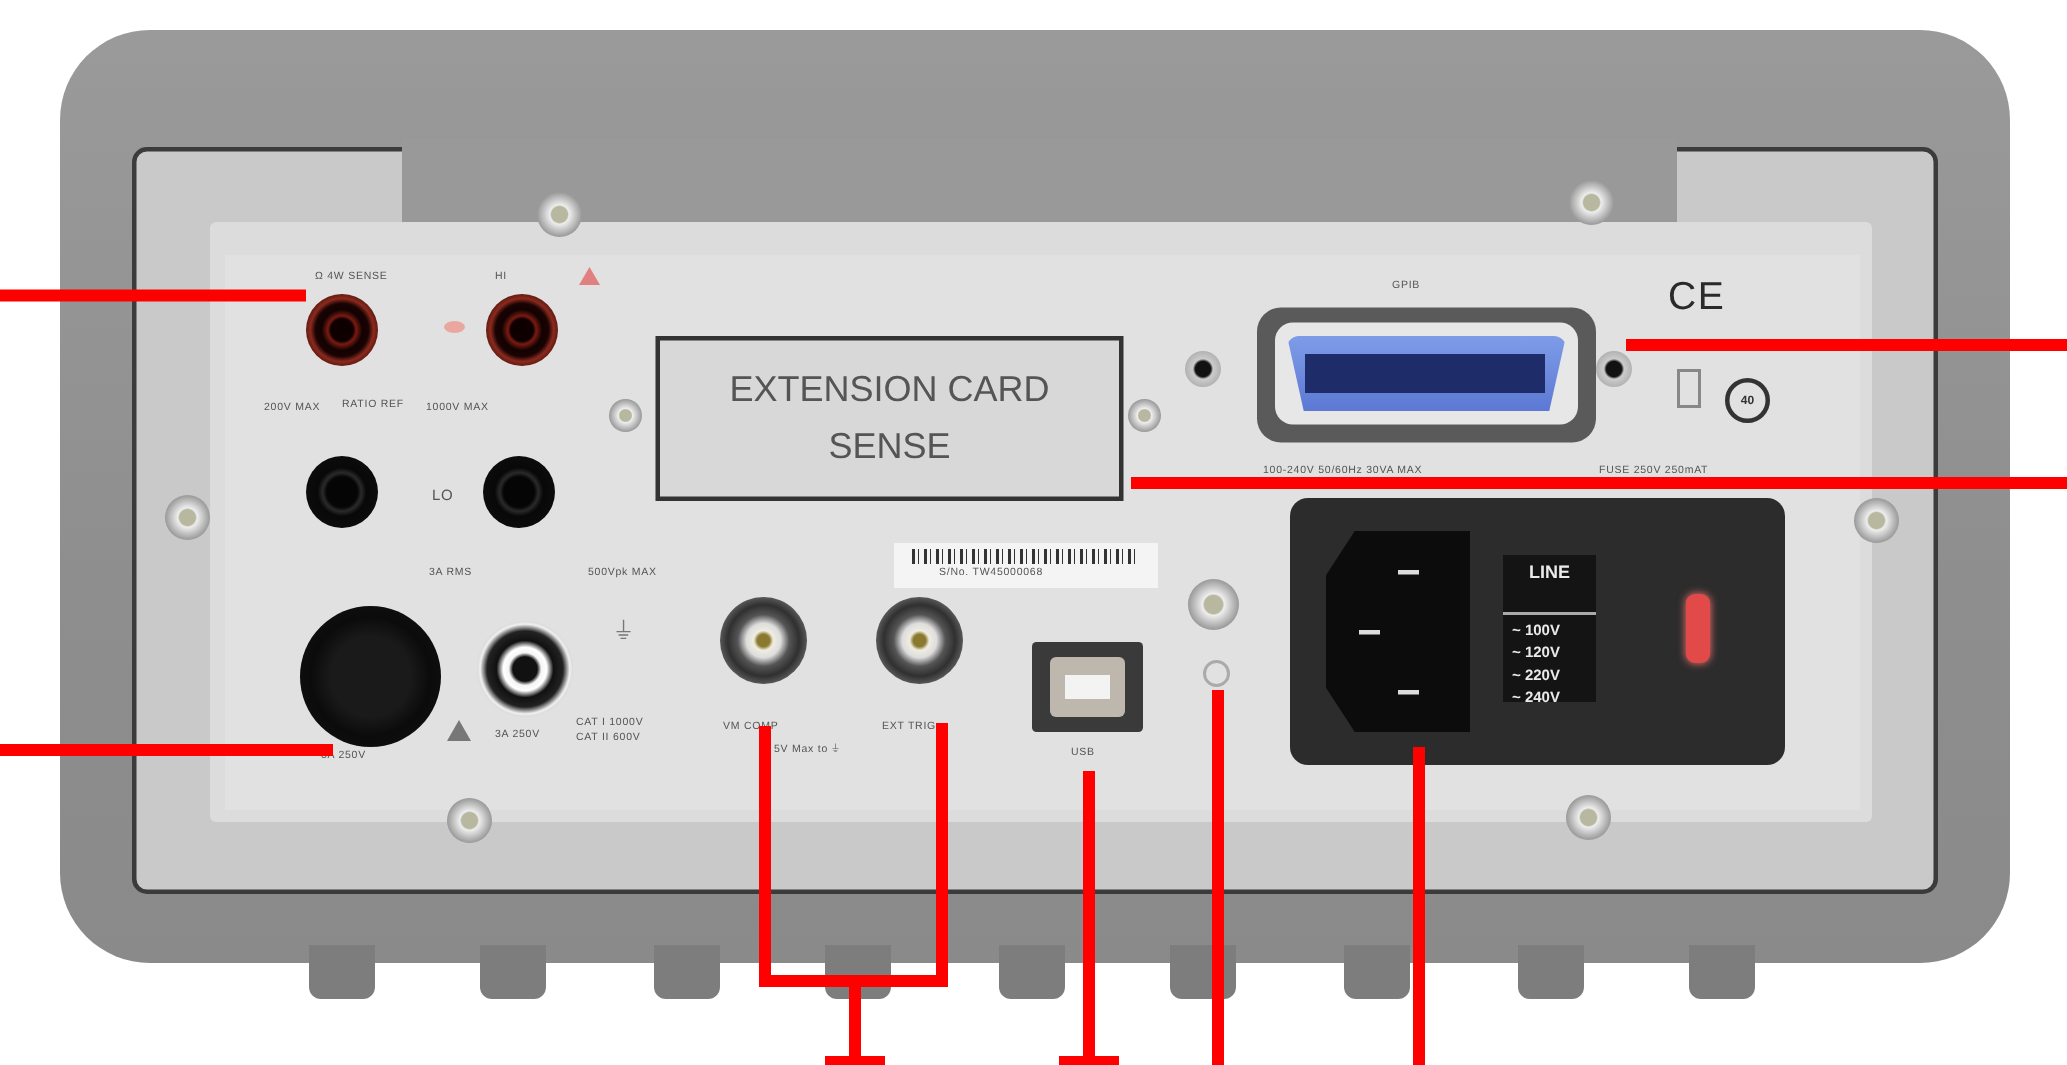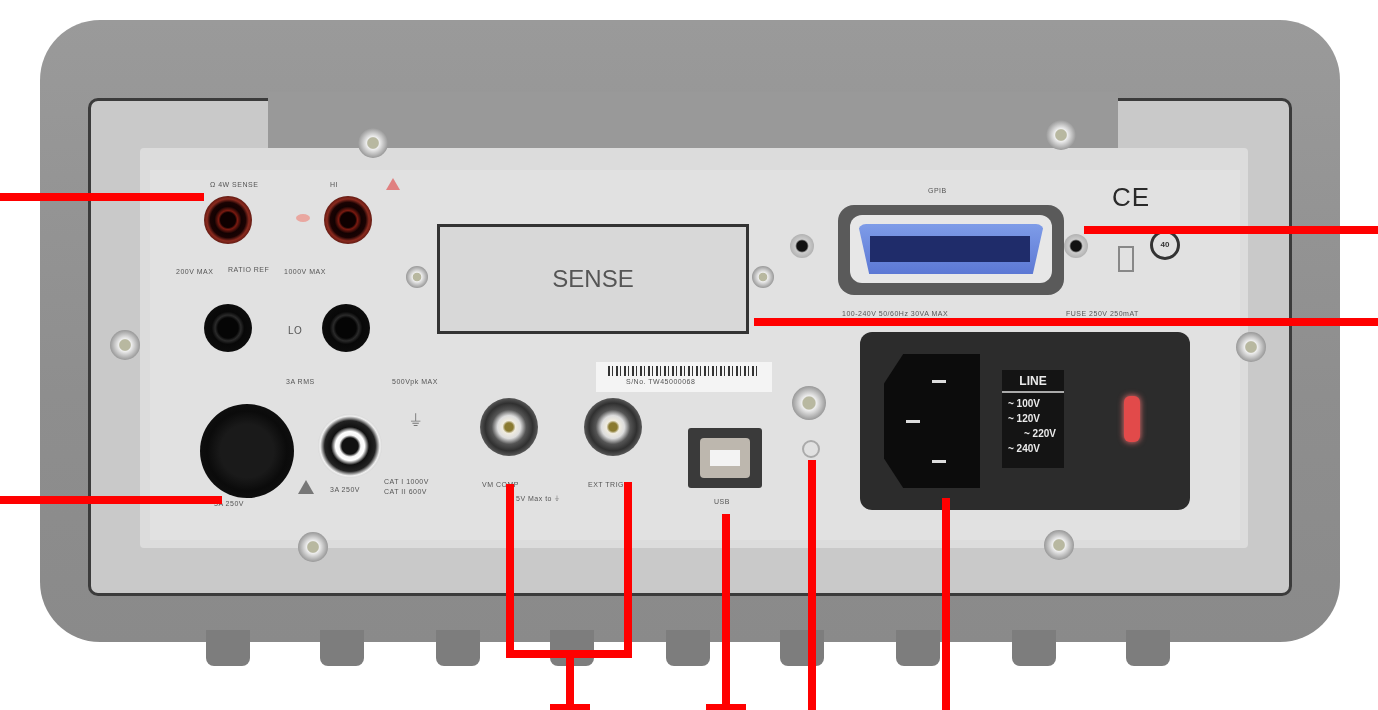--- a/index.html
+++ b/index.html
@@ -83,20 +83,21 @@
 <div class="abs" style="left:200px;top:404px;width:94px;height:94px;border-radius:50%;background:radial-gradient(circle,#1a1a1a 0 40%,#0b0b0b 60%,#151515 100%)"></div>
 <div class="abs" style="left:318px;top:414px;width:64px;height:64px;border-radius:50%;background:radial-gradient(circle,#111 0 18%,#f5f5f5 24%,#fff 32%,#111 42%,#222 56%,#f0f0f0 66%,#aaa 80%,#888 100%)"></div>
 <div class="abs" style="left:298px;top:480px;width:0;height:0;border-left:8px solid transparent;border-right:8px solid transparent;border-bottom:14px solid #777;"></div>
 <div class="abs lbl" style="left:214px;top:500px">3A 250V</div>
 <div class="abs lbl" style="left:330px;top:486px">3A 250V</div>
 <div class="abs lbl" style="left:384px;top:478px">CAT I 1000V</div>
 <div class="abs lbl" style="left:384px;top:488px">CAT II 600V</div>
 <div class="abs" style="left:410px;top:412px;font-size:16px;color:#777">⏚</div>
 
 <div id="ext-card" class="abs">
+  <span>EXTENSION CARD</span>
   <span>SENSE</span>
 </div>
 
 <div id="barcode" class="abs">
   <div style="margin:4px 0 0 12px;width:150px;height:10px;background:repeating-linear-gradient(90deg,#333 0 2px,#f4f4f4 2px 4px,#333 4px 5px,#f4f4f4 5px 8px);"></div>
   <div class="lbl" style="margin-left:30px;margin-top:2px">S/No. TW45000068</div>
 </div>
 
 <div class="abs bnc" style="left:480px;top:398px"></div>
 <div class="abs bnc" style="left:584px;top:398px"></div>
@@ -115,34 +116,34 @@
 <div class="abs lbl" style="left:928px;top:187px">GPIB</div>
 <div class="abs" style="left:790px;top:234px;width:24px;height:24px;border-radius:50%;background:radial-gradient(circle,#111 0 30%,#ccc 40%,#999 100%)"></div>
 <div class="abs" style="left:1064px;top:234px;width:24px;height:24px;border-radius:50%;background:radial-gradient(circle,#111 0 30%,#ccc 40%,#999 100%)"></div>
 <div id="gpib" class="abs"></div>
 <div id="gpib-inner" class="abs"></div>
 <div id="gpib-blue" class="abs"></div>
 <div id="gpib-slot" class="abs"></div>
 
 <div class="abs" style="left:1112px;top:182px;font-size:26px;color:#2a2a2a;letter-spacing:1px">CE</div>
 <div class="abs" style="left:1118px;top:246px;width:12px;height:22px;border:2px solid #888"></div>
-<div class="abs" style="left:1150px;top:230px;width:24px;height:24px;border-radius:50%;border:3px solid #333;font-size:8px;color:#333;text-align:center;line-height:24px;font-weight:bold">40</div>
+<div class="abs" style="left:1150px;top:252px;width:24px;height:24px;border-radius:50%;border:3px solid #333;font-size:8px;color:#333;text-align:center;line-height:24px;font-weight:bold">40</div>
 <div class="abs lbl" style="left:842px;top:310px">100-240V 50/60Hz 30VA MAX</div>
 <div class="abs lbl" style="left:1066px;top:310px">FUSE 250V 250mAT</div>
 
 <div id="power" class="abs"></div>
 <div id="iec" class="abs"></div>
 <div class="abs pin" style="left:932px;top:380px"></div>
 <div class="abs pin" style="left:906px;top:420px"></div>
 <div class="abs pin" style="left:932px;top:460px"></div>
 <div id="line-box" class="abs">
-  <div style="text-align:center;font-size:12px;padding-top:4px;border-bottom:2px solid #aaa;padding-bottom:3px">LINE</div>
+  <div style="text-align:center;font-size:12px;padding-top:4px;border-bottom:2px solid #aaa;padding-bottom:20px">LINE</div>
   <div style="padding-left:6px;line-height:15px;margin-top:3px">~ 100V</div>
   <div style="padding-left:6px;line-height:15px">~ 120V</div>
-  <div style="padding-left:22px;line-height:15px">~ 220V</div>
+  <div style="padding-left:6px;line-height:15px">~ 220V</div>
   <div style="padding-left:6px;line-height:15px">~ 240V</div>
 </div>
 <div id="fuse" class="abs"></div>
 
 <div class="abs redline" style="left:0;top:193px;width:204px;height:8px"></div>
 <div class="abs redline" style="left:0;top:496px;width:222px;height:8px"></div>
 <div class="abs redline" style="left:1084px;top:226px;width:294px;height:8px"></div>
 <div class="abs redline" style="left:754px;top:318px;width:624px;height:8px"></div>
 
 <div class="abs redline" style="left:506px;top:484px;width:8px;height:174px"></div>

